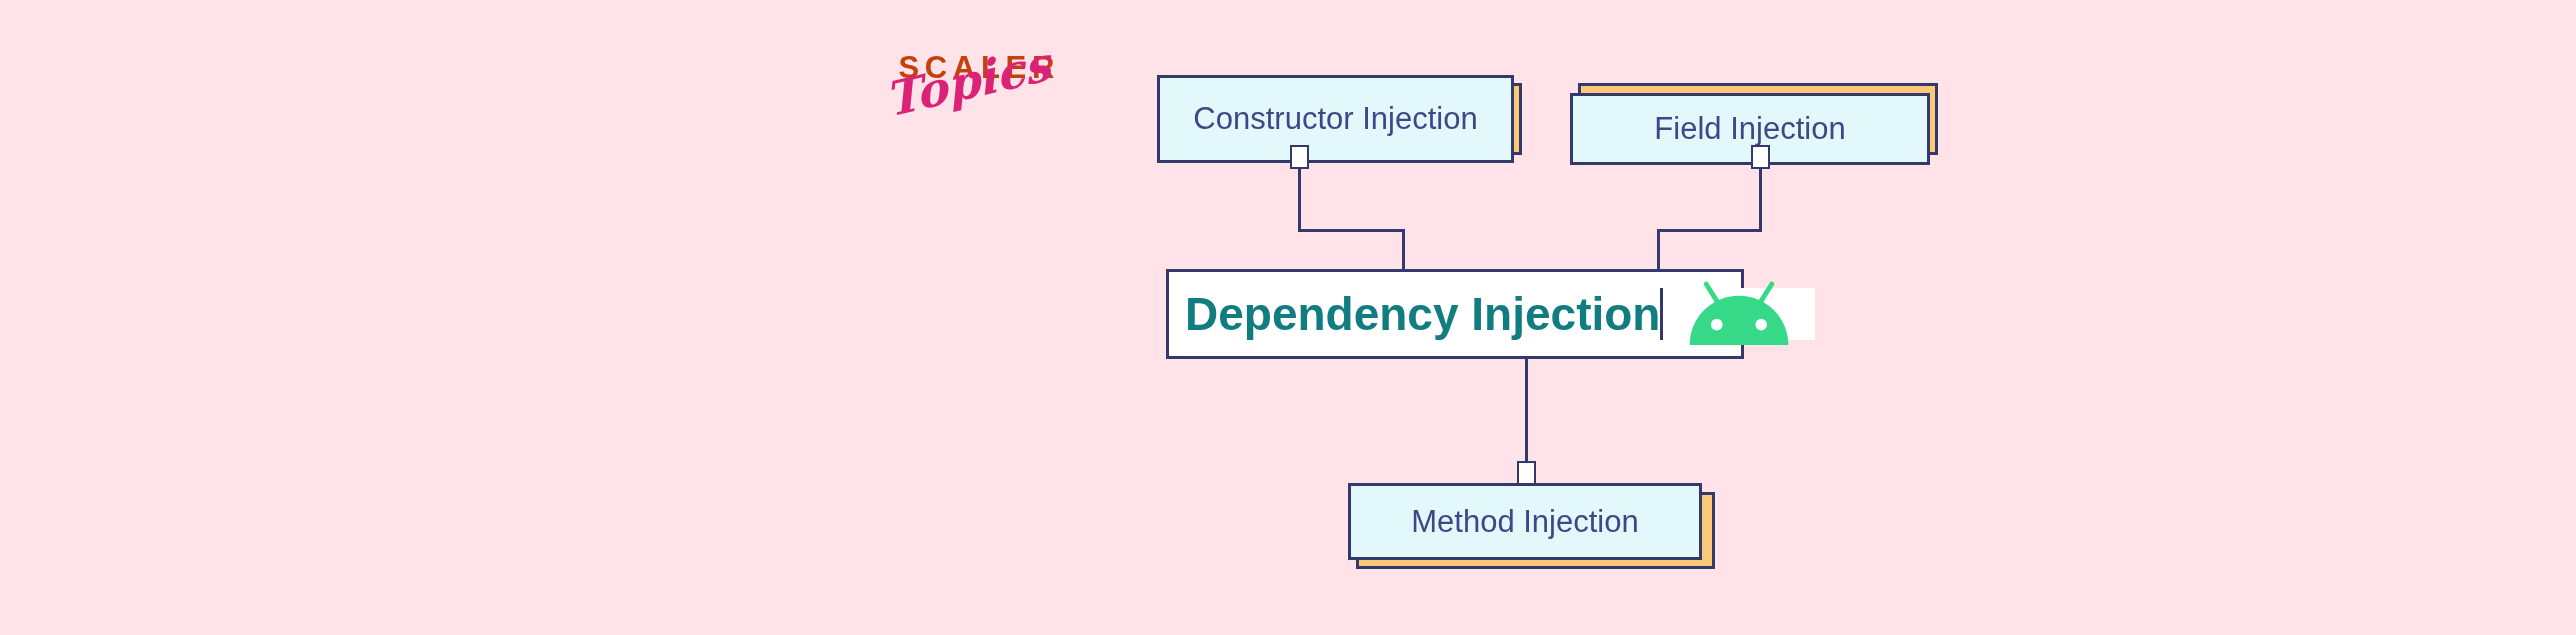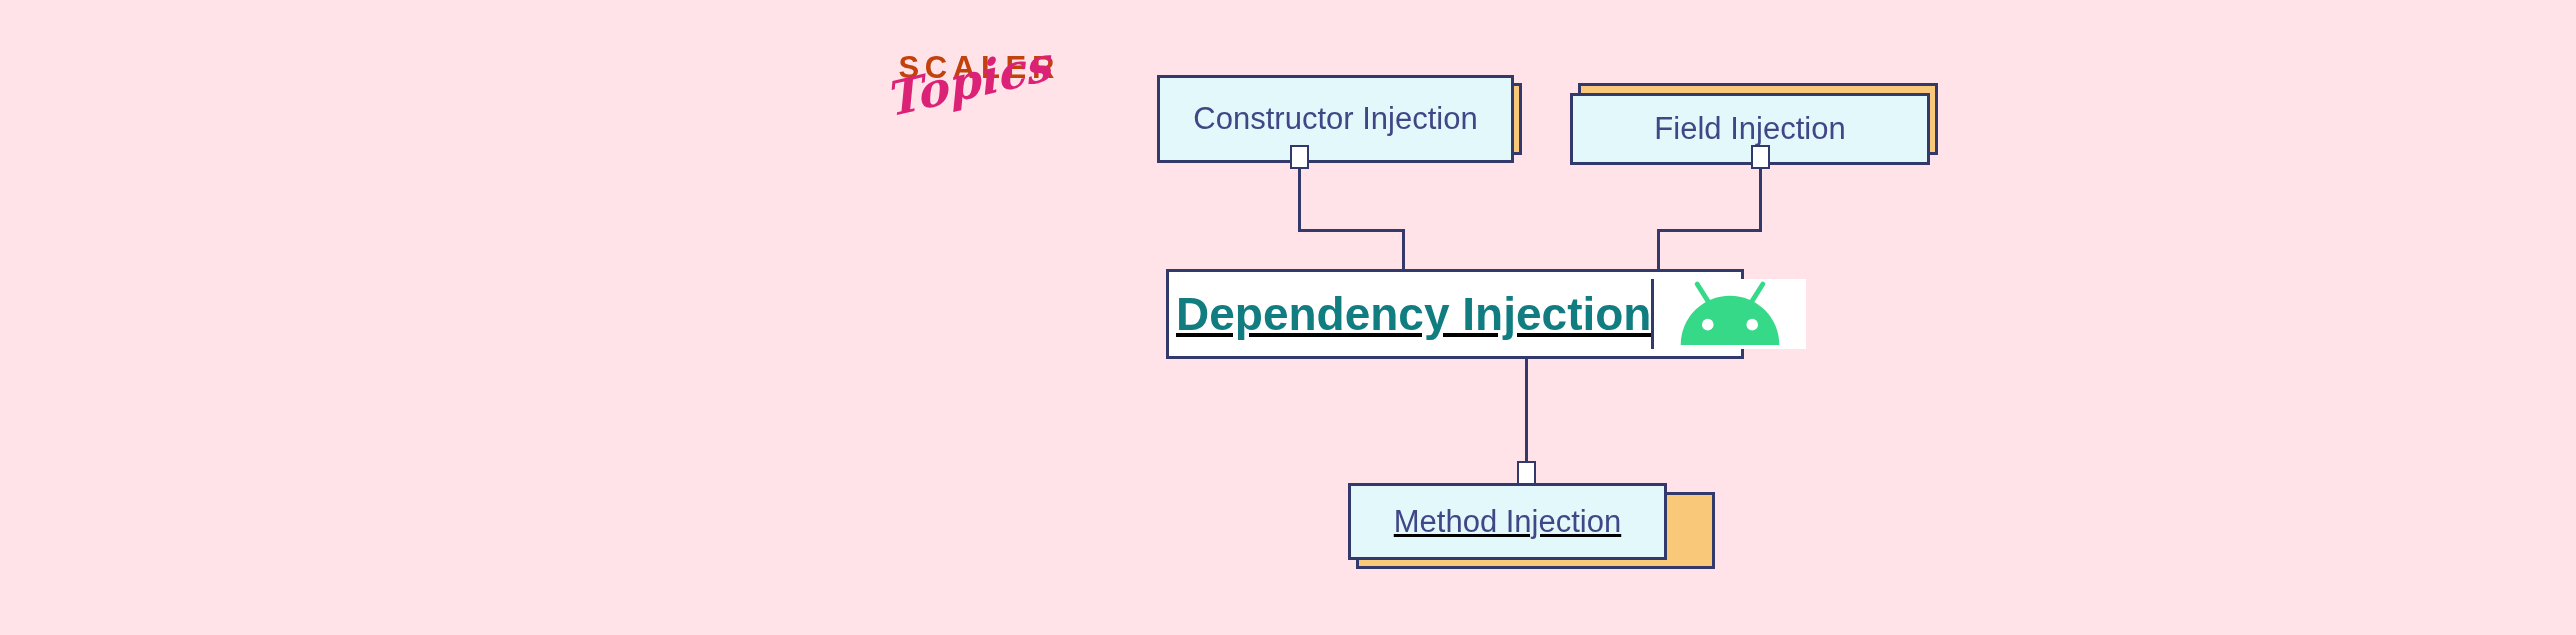--- a/index.html
+++ b/index.html
@@ -57,26 +57,26 @@
     font-family: "Liberation Sans", sans-serif;
     white-space: nowrap;
   }
 
   .node-constructor { left: 1157px; top: 75px; width: 357px; height: 88px; }
   .shadow-constructor { left: 1165px; top: 83px; width: 357px; height: 72px; }
 
   .node-field { left: 1570px; top: 93px; width: 360px; height: 72px; }
   .shadow-field { left: 1578px; top: 83px; width: 360px; height: 72px; }
 
-  .node-method { left: 1348px; top: 483px; width: 319px; height: 77px; text-decoration: underline; }
+  .node-method { left: 1348px; top: 483px; width: 354px; height: 77px; }
   .shadow-method { left: 1356px; top: 492px; width: 359px; height: 77px; }
 
   .node-dependency {
     left: 1166px; top: 269px; width: 578px; height: 90px;
-    background: #ffffff; padding: 7px; justify-content: stretch; text-decoration: underline;
+    background: #ffffff; padding: 16px; justify-content: stretch;
   }
   .dep-text-pane {
     flex: 1 1 auto; height: 100%;
     display: flex; align-items: center; justify-content: center;
   }
   .dep-label {
     color: #127d81; font-size: 46px; font-weight: bold;
     font-family: "Liberation Sans", sans-serif;
     white-space: nowrap;
   }

